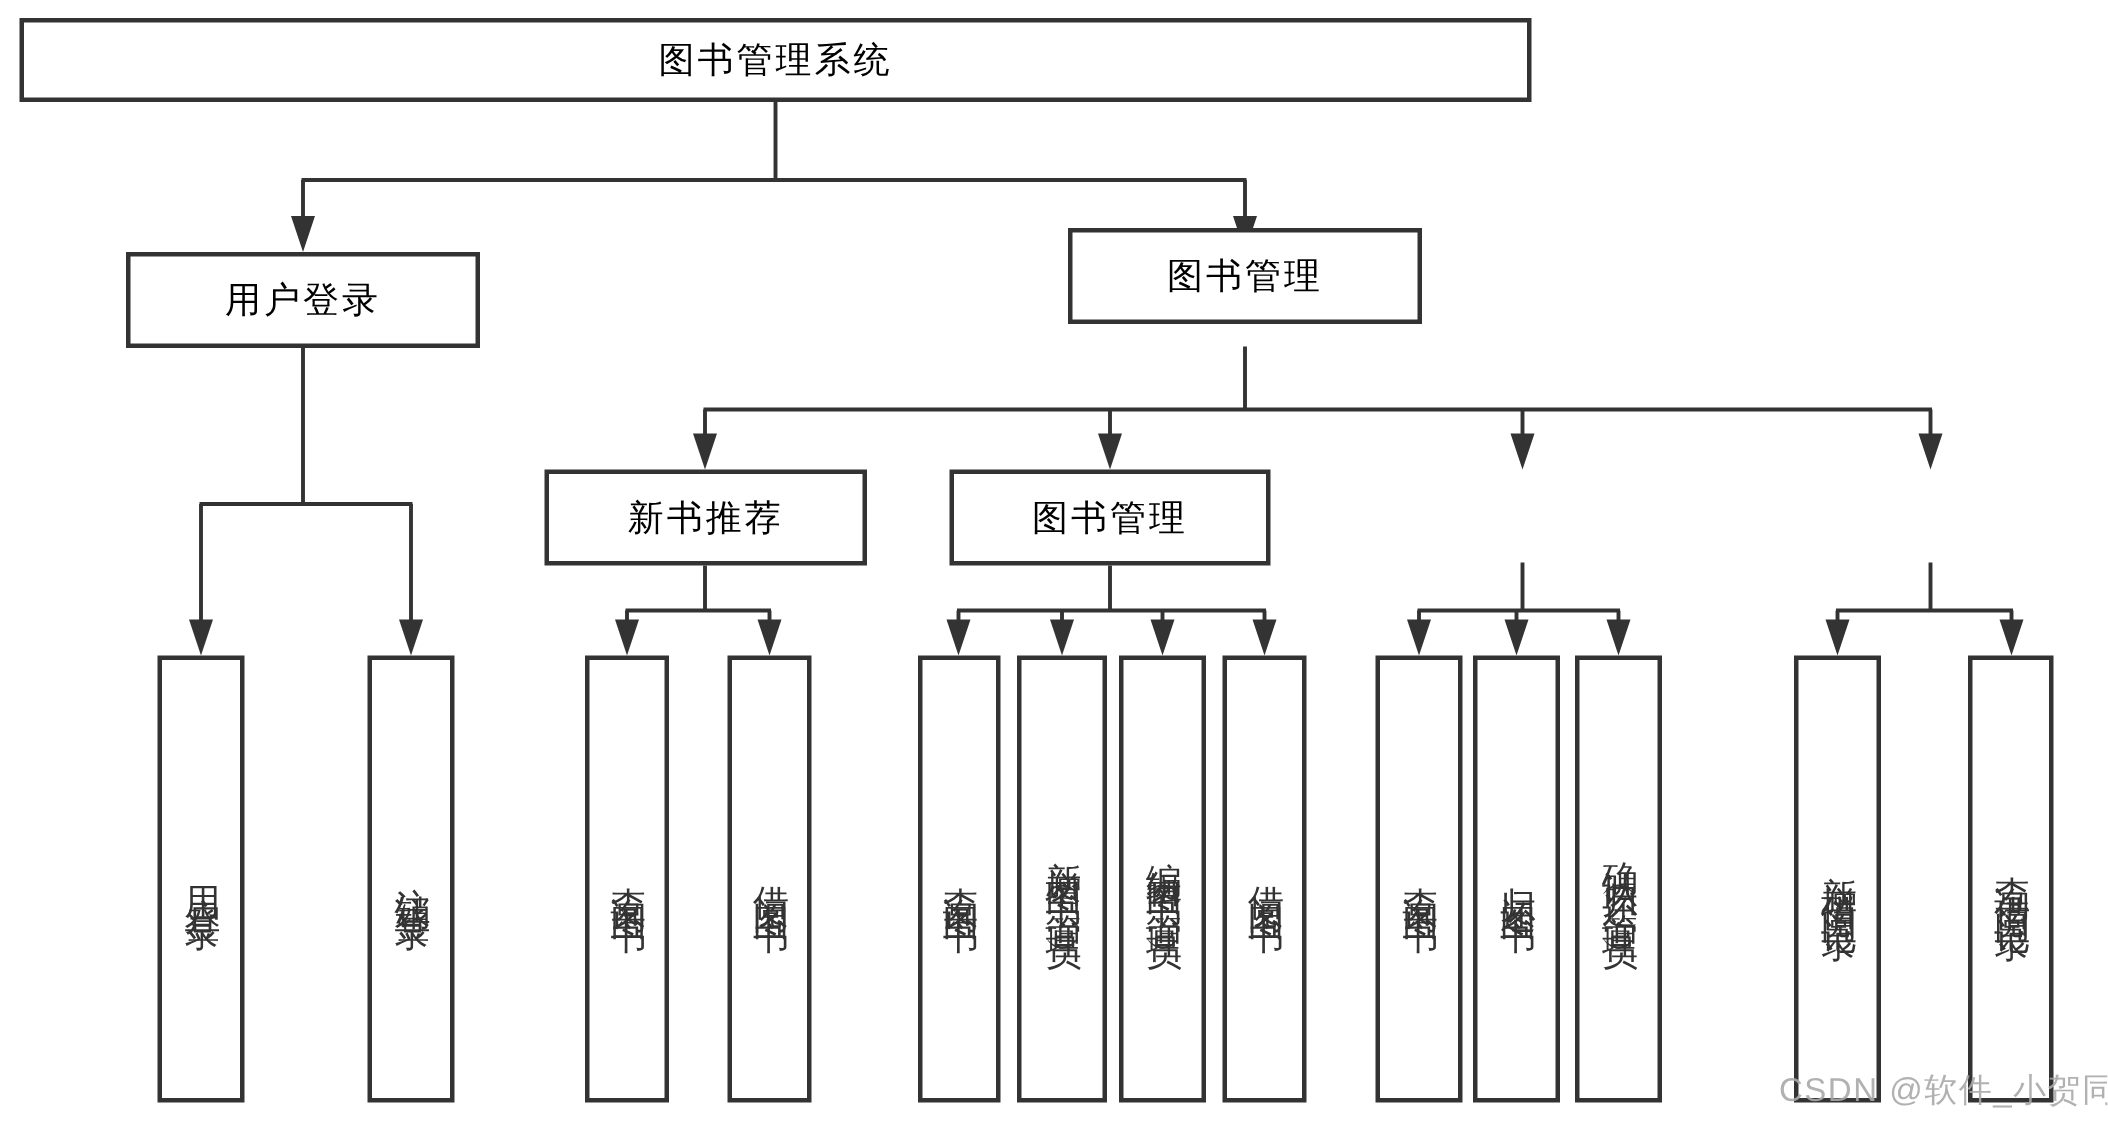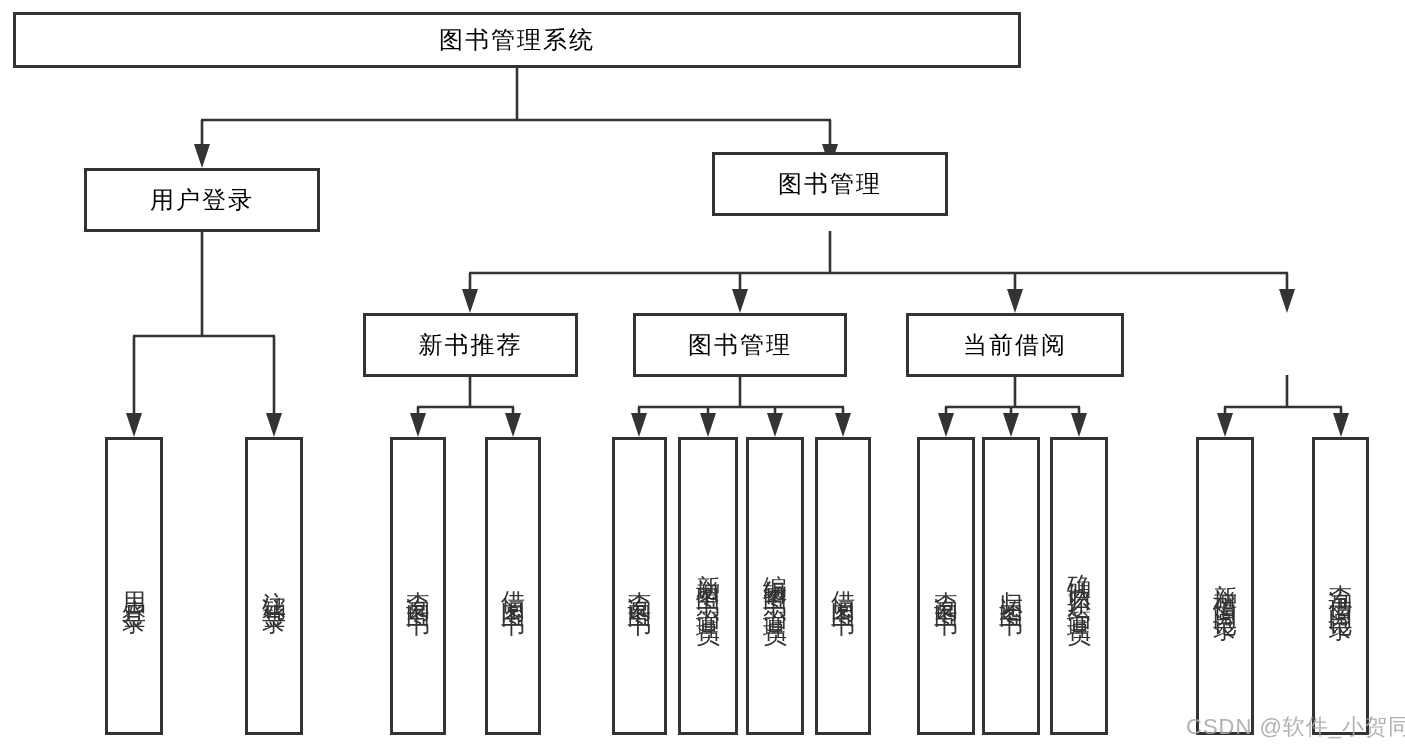--- a/index.html
+++ b/index.html
@@ -110,23 +110,20 @@
   <div class="node h" style="left:712px;top:152px;width:236px;height:64px">
     <span>图书管理</span>
   </div>
 
   <div class="node h" style="left:363px;top:313px;width:215px;height:64px">
     <span>新书推荐</span>
   </div>
   <div class="node h" style="left:633px;top:313px;width:214px;height:64px">
     <span>图书管理</span>
   </div>
-  <div class="node h" style="left:906px;top:313px;width:218px;height:64px">
-    <span>当前借阅</span>
-  </div>
 
   <div class="node v" style="left:105px;top:437px;width:58px;height:298px">
     <span>用户登录</span>
   </div>
   <div class="node v" style="left:245px;top:437px;width:58px;height:298px">
     <span>注销登录</span>
   </div>
 
   <div class="node v" style="left:390px;top:437px;width:56px;height:298px">
     <span>查询图书</span>

